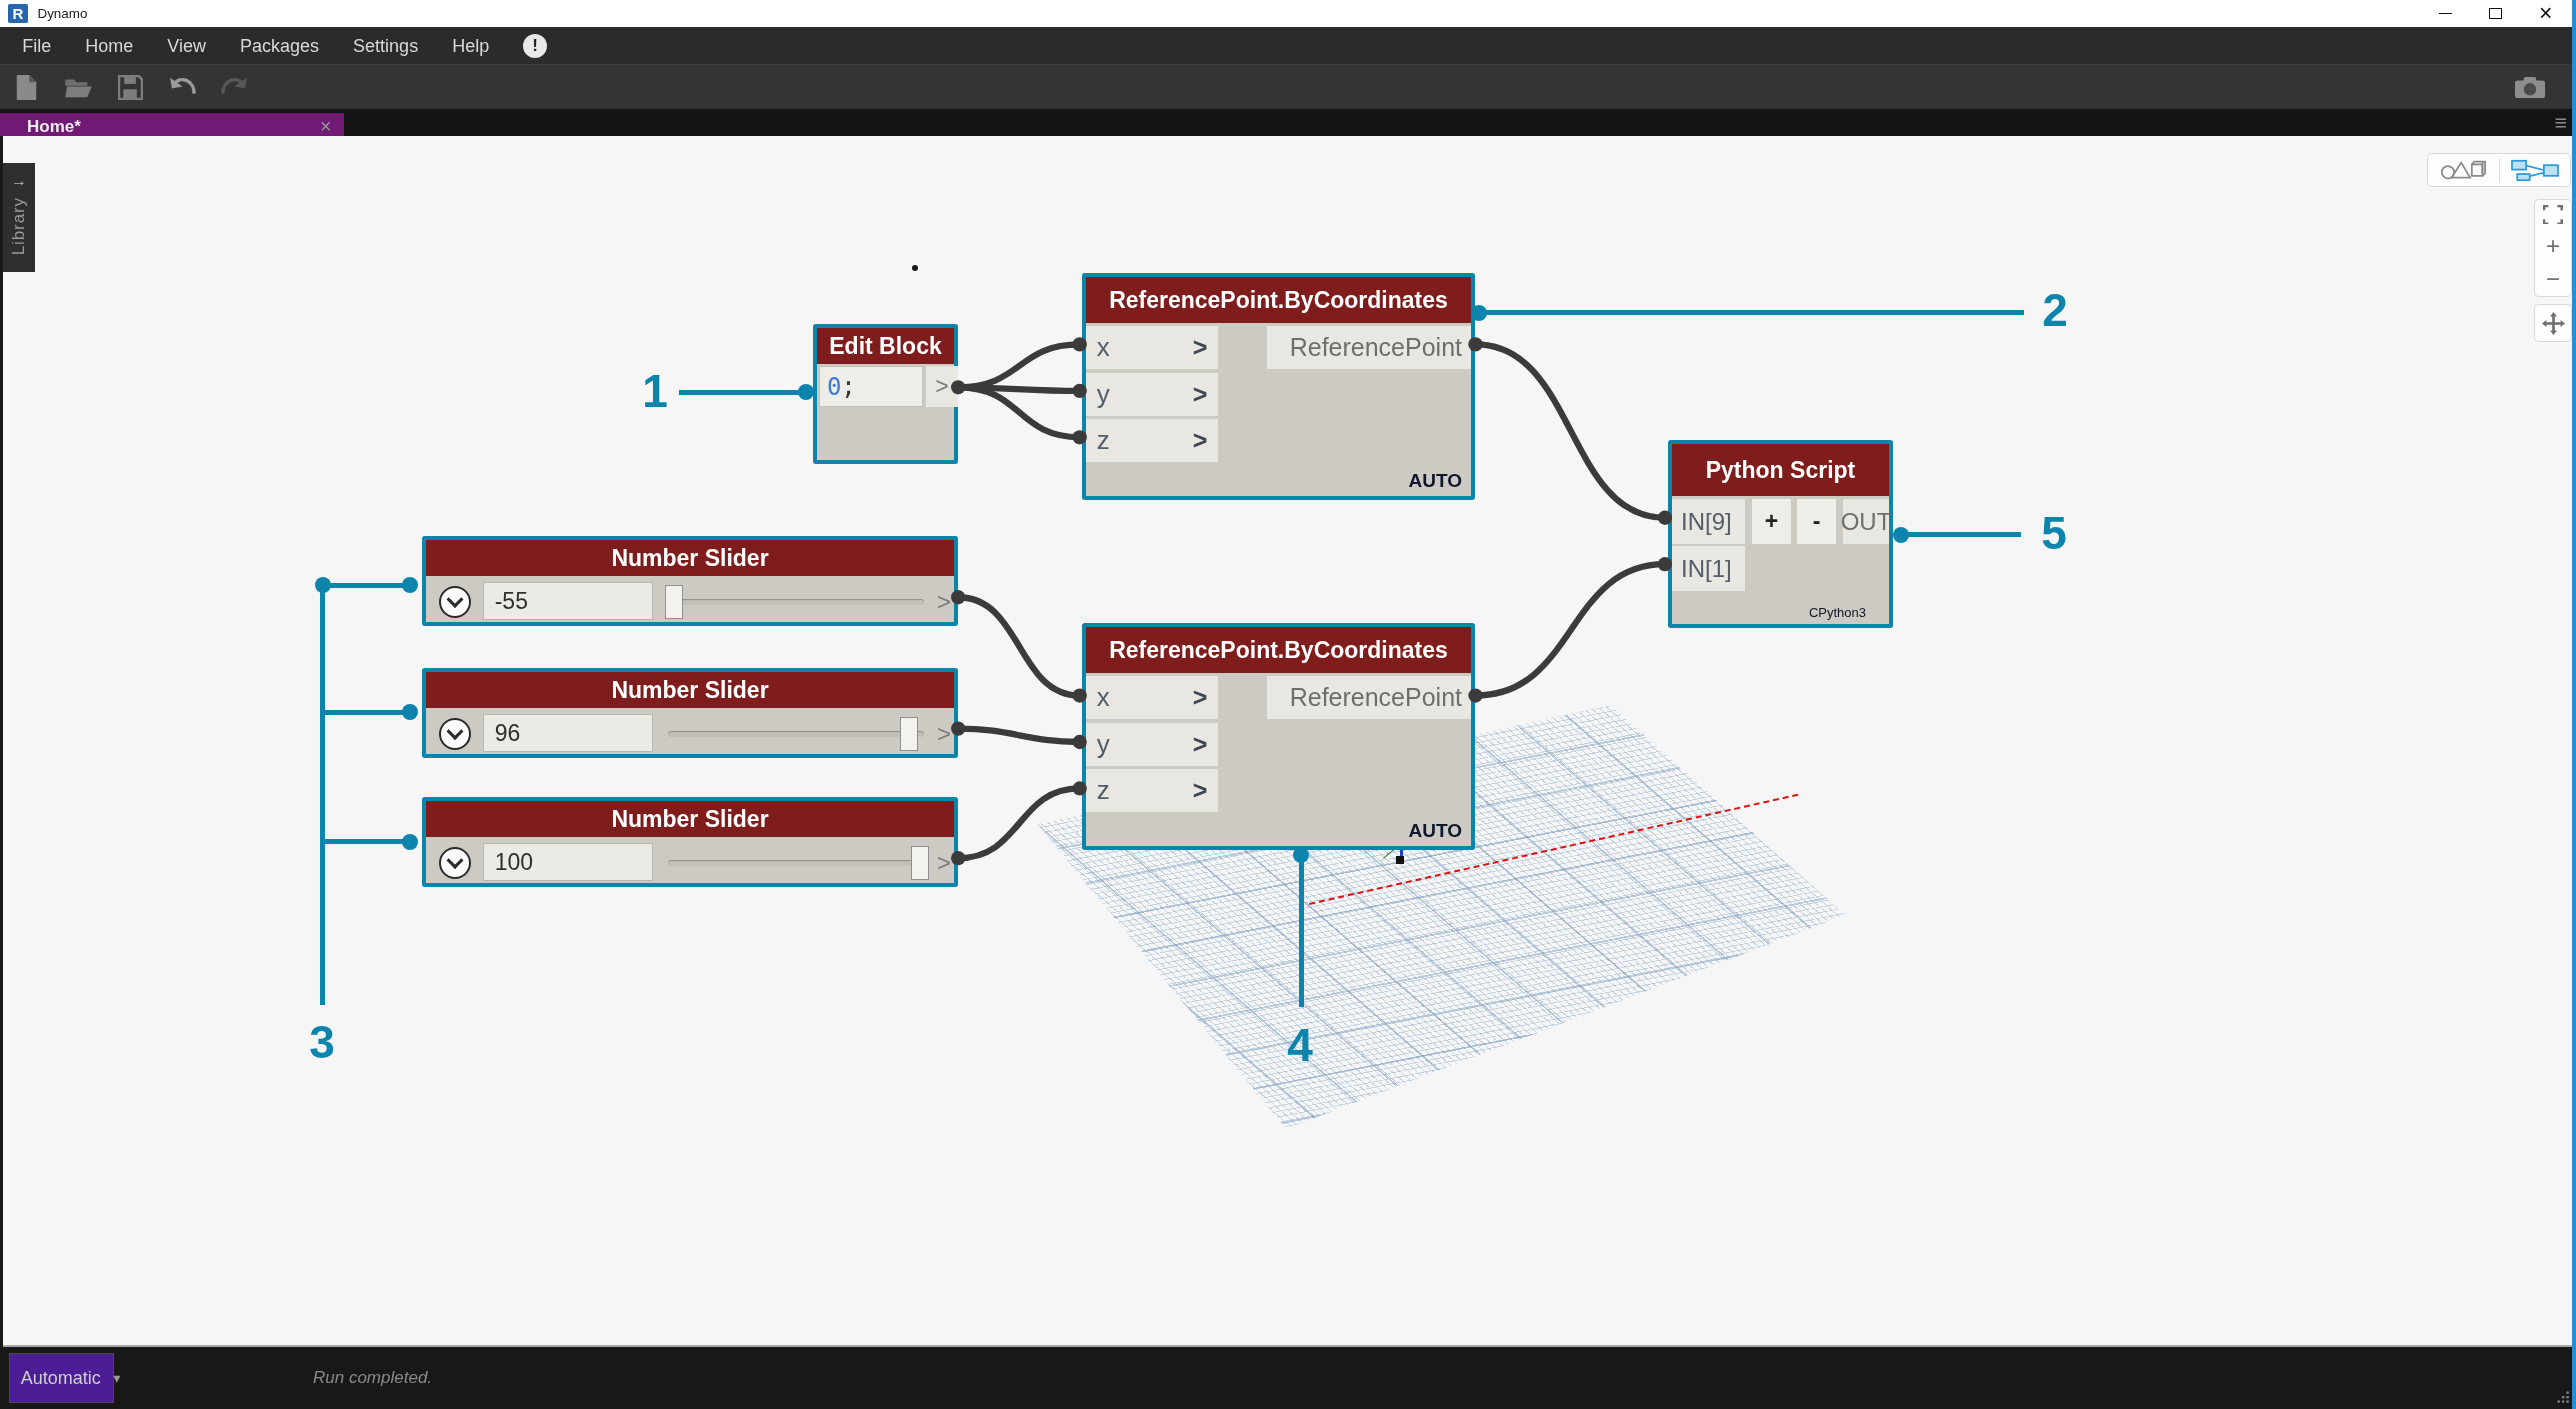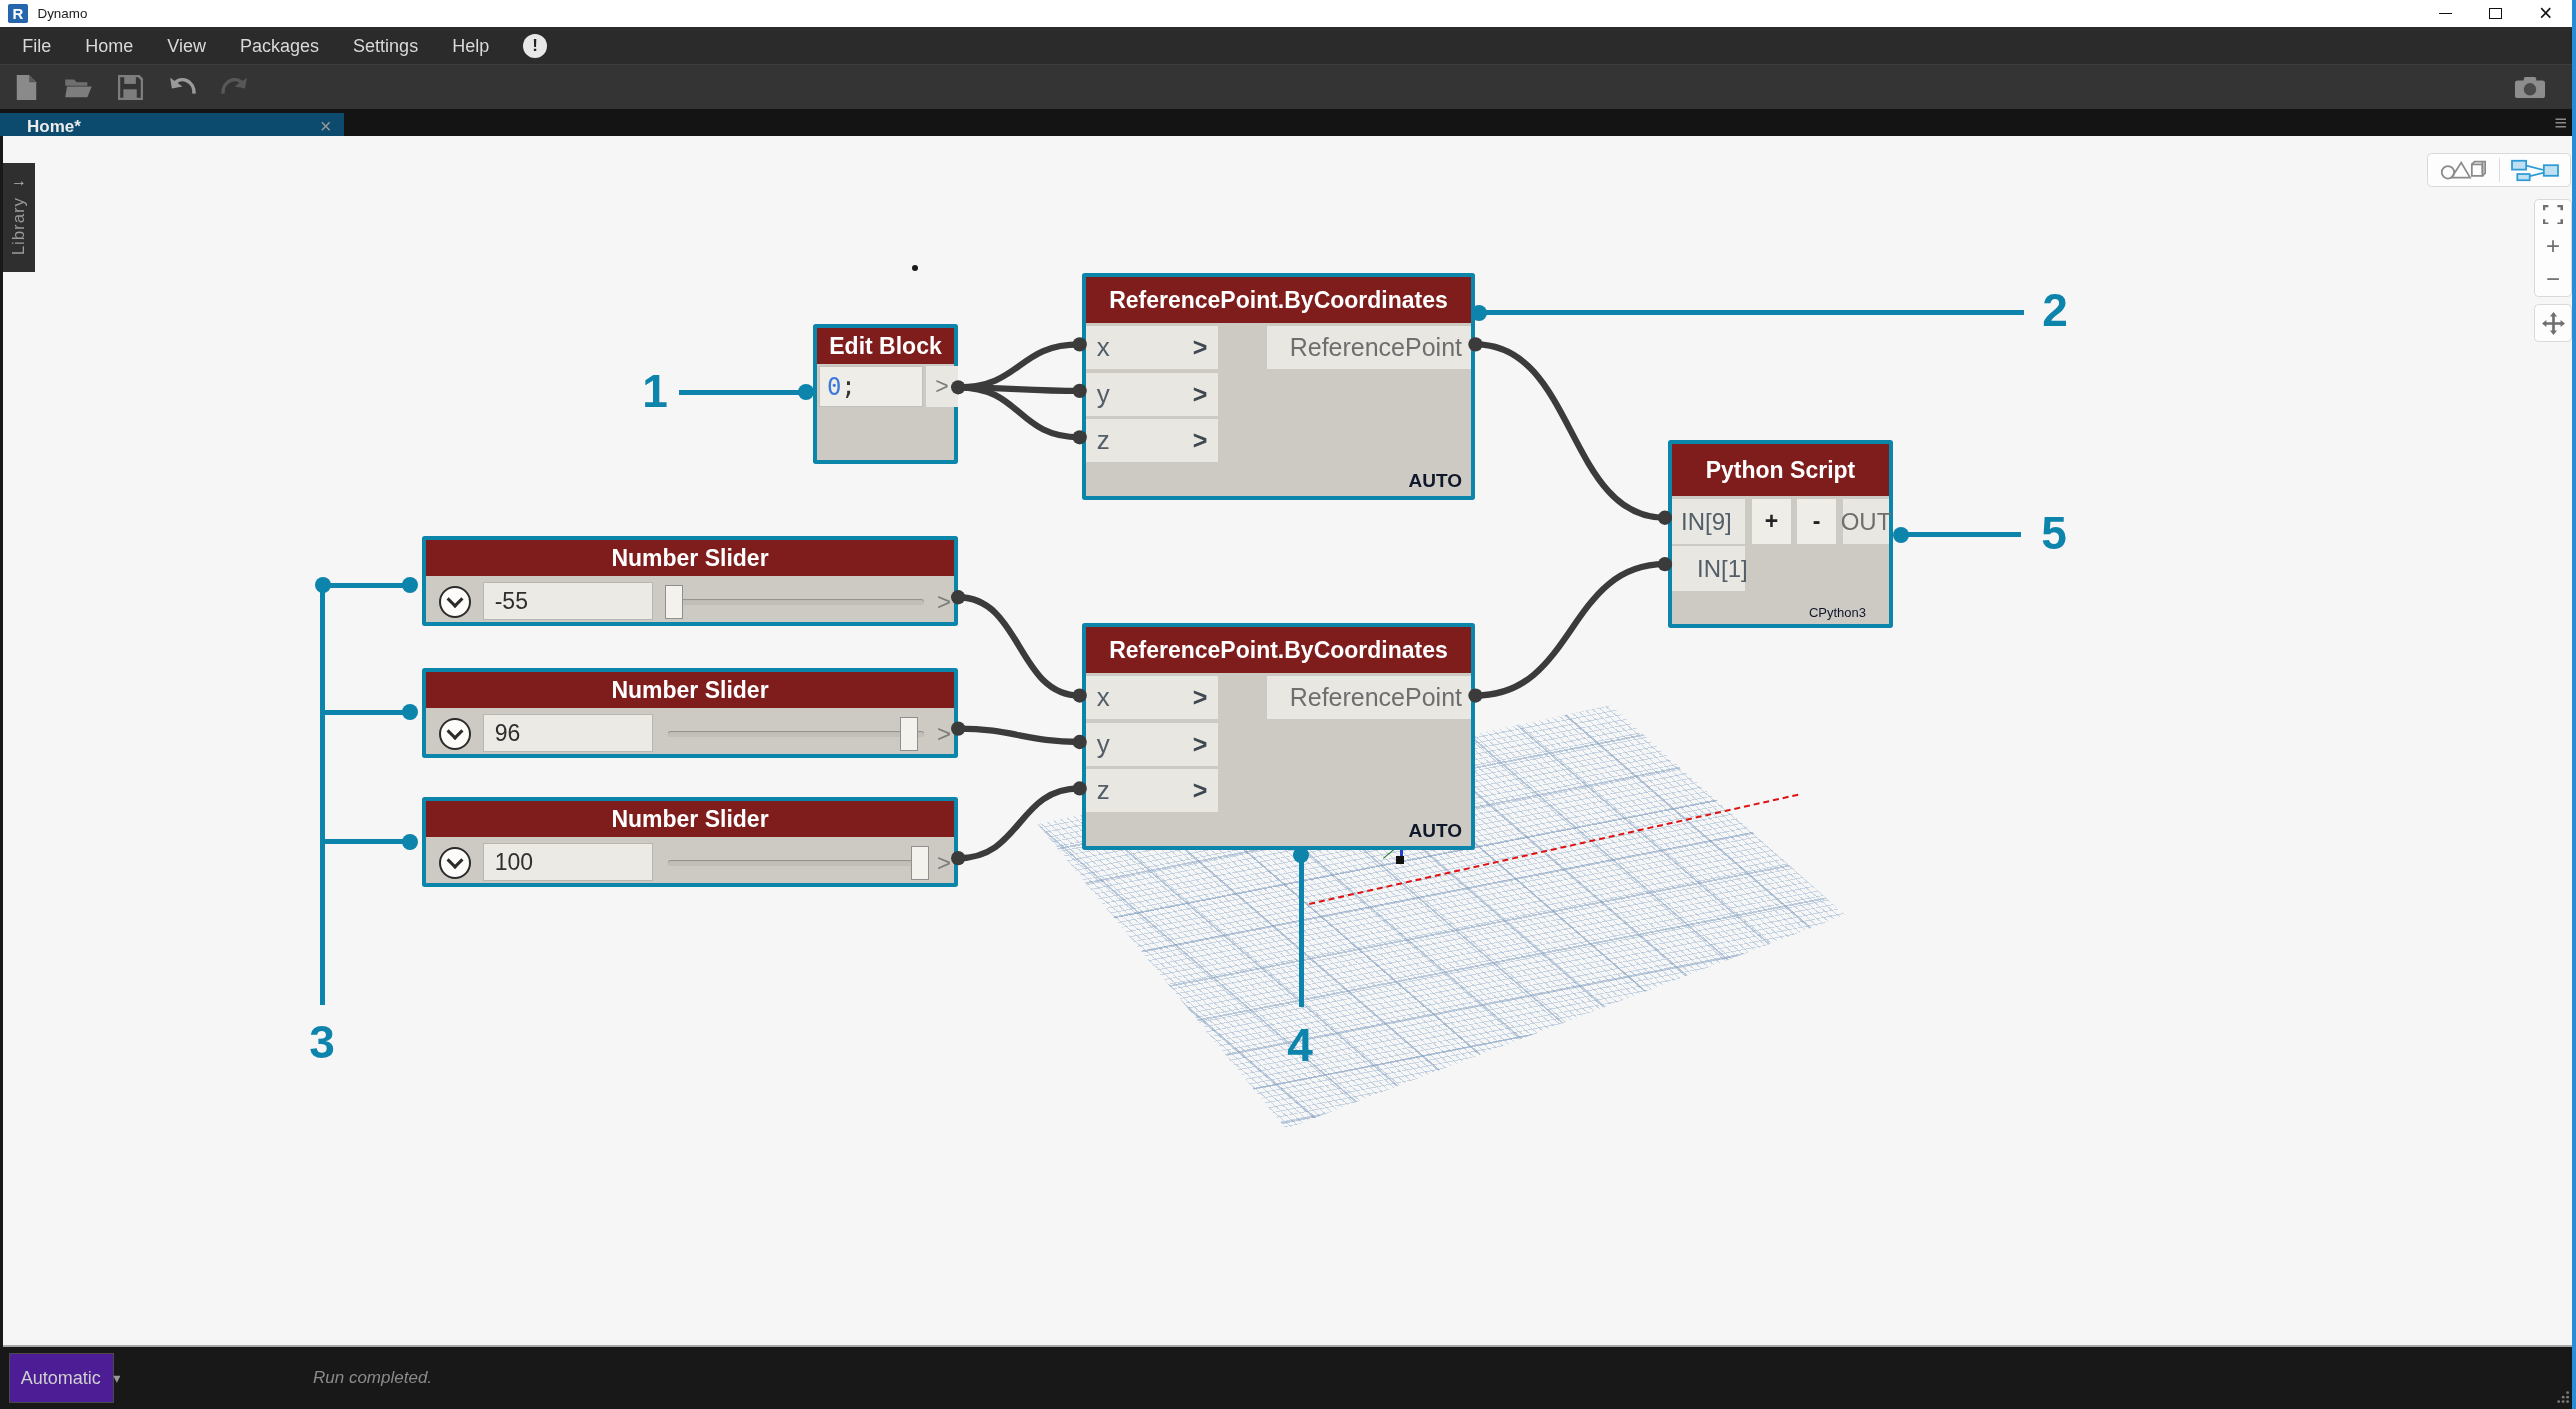--- a/index.html
+++ b/index.html
@@ -18,21 +18,21 @@
   .min-glyph{display:block;width:12.5px;border-top:1.8px solid #111;}
   .max-glyph{display:block;width:10.7px;height:9.8px;border:1.8px solid #111;}
   .close-glyph{font-size:23px;line-height:23px;color:#111;}
   .menubar{position:absolute;left:0;top:27px;width:2576px;height:38px;background:#2b2b2b;display:flex;align-items:center;gap:34px;padding-left:22.3px;box-sizing:border-box;}
   .menu-item{color:#d9d9d9;font-size:18px;}
   .info-icon{width:24px;height:24px;border-radius:50%;background:#e8e8e8;color:#222;font-weight:bold;font-size:17px;display:flex;align-items:center;justify-content:center;}
   .toolbar{position:absolute;left:0;top:64px;width:2576px;height:45px;background:#343434;display:flex;align-items:center;border-top:0.9px solid #3d3d3d;box-sizing:border-box;}
   .tool-btn{width:52px;height:39px;display:flex;align-items:center;justify-content:center;}
   .toolbar-right{position:absolute;right:19.7px;top:0;height:45px;display:flex;align-items:center;}
   .tabbar{position:absolute;left:0;top:109px;width:2576px;height:27px;background:#141414;}
-  .tab{position:absolute;left:0;top:4px;width:344px;height:27px;background:#0c4a6e;display:flex;align-items:center;}
+  .tab{position:absolute;left:0;top:4px;width:344px;height:27px;background:#701a75;display:flex;align-items:center;}
   .tab-label{color:#ececec;font-size:17px;font-weight:bold;margin-left:27px;}
   .tab-close{position:absolute;right:12.5px;color:#9a9a9a;font-size:19.7px;line-height:19.7px;}
   .tab-overflow{position:absolute;right:9px;top:1.8px;color:#8a8a8a;font-size:21.4px;}
   
   .canvas{position:absolute;left:0;top:136px;width:2576px;height:1212px;background:#f6f6f6;border-left:3.6px solid #191919;box-sizing:border-box;}
   .canvas-bottom-strip{position:absolute;left:0;bottom:0;width:100%;height:2.7px;background:#a8a8a8;}
   .library-tab{position:absolute;left:0;top:27px;width:32px;height:109px;background:#2f2f2f;display:flex;flex-direction:column;align-items:center;padding-top:9px;box-sizing:border-box;}
   .library-arrow{color:#b5b5b5;font-size:16px;transform:rotate(0deg);}
   .library-label{color:#9a9a9a;font-size:17px;writing-mode:vertical-rl;transform:rotate(180deg);margin-top:7.1px;letter-spacing:0.9px;}
   
@@ -274,21 +274,21 @@
     <div class="lacing">AUTO</div>
   </div>
 
   <div class="node" style="left:1665px;top:304px;width:225px;height:188px;">
     <div class="node-header" style="height:52px;">
         <span>Python Script</span>
       </div>
     <div class="py-box" style="left:0;top:55px;width:73px;padding-left:9px;color:#525e68;font-size:24px;">
         <span>IN[9]</span>
       </div>
-    <div class="py-box" style="left:0;top:102px;width:73px;padding-left:25px;color:#525e68;font-size:24px;">
+    <div class="py-box" style="left:0;top:102px;width:73px;padding-left:9px;color:#525e68;font-size:24px;">
         <span>IN[1]</span>
       </div>
     <div class="py-box" style="left:80px;top:55px;width:39px;justify-content:center;color:#222;font-size:23px;font-weight:bold;background:#efede7;">
         <span>+</span>
       </div>
     <div class="py-box" style="left:125px;top:55px;width:39px;justify-content:center;color:#222;font-size:23px;font-weight:bold;background:#efede7;">
         <span>-</span>
       </div>
     <div class="py-box" style="left:171px;top:55px;width:46px;justify-content:center;color:#6e6e6e;font-size:24px;">
         <span>OUT</span>

